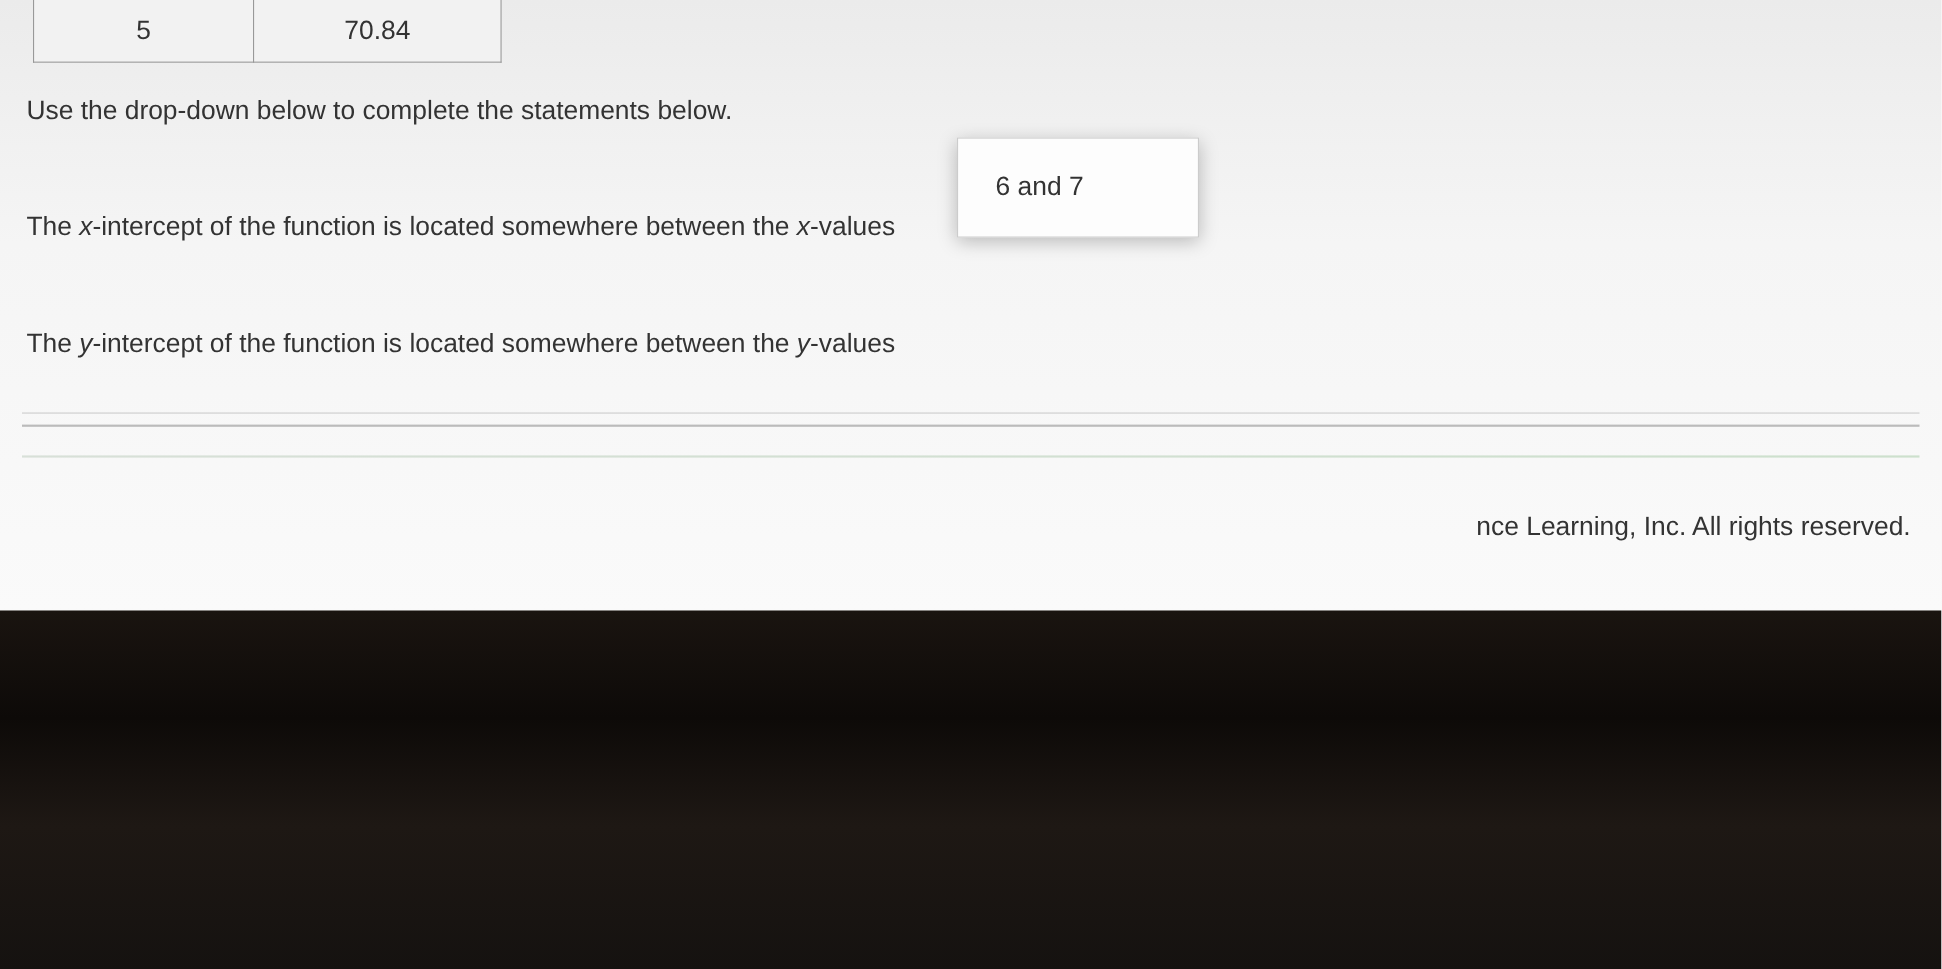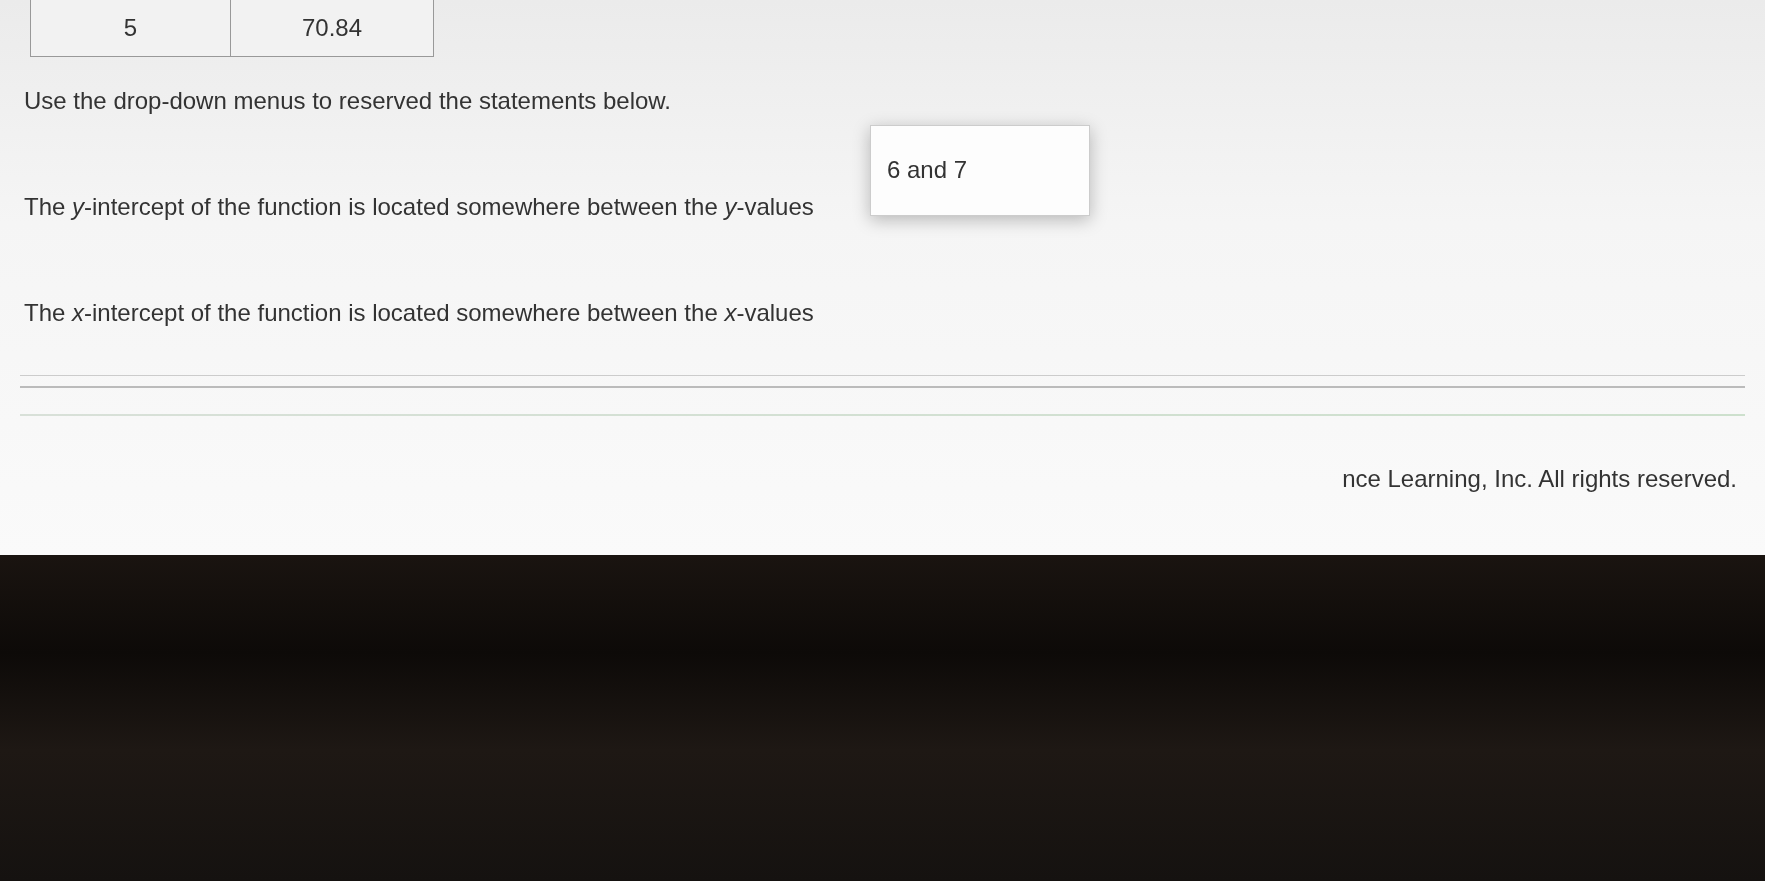--- a/index.html
+++ b/index.html
@@ -32,21 +32,21 @@
       text-align: center;
       font-size: 24px;
       color: #333;
       background: #f2f2f2;
     }
     .cell-left {
       width: 200px;
       border-right: none;
     }
     .cell-right {
-      width: 204px;
+      width: 226px;
       border-left: 1px solid #999;
     }
     .instructions {
       font-size: 24px;
       color: #333;
       margin-top: 30px;
       margin-left: 4px;
     }
     .statement {
       font-size: 24px;
@@ -61,21 +61,21 @@
       position: absolute;
       left: 870px;
       top: 125px;
       width: 220px;
       background: #fdfdfd;
       border: 1px solid #ccc;
       box-shadow: 0 4px 16px rgba(0,0,0,0.25);
       z-index: 10;
     }
     .dropdown-option {
-      padding: 30px 16px;
+      padding: 30px 34px;
       font-size: 24px;
       color: #333;
       cursor: pointer;
       border-bottom: 1px solid transparent;
     }
     .divider-line {
       height: 1px;
       background: #ccc;
       margin-top: 48px;
     }
@@ -113,28 +113,28 @@
 </head>
 <body>
 
 <div class="content-area">
 
   <div class="table-fragment">
     <div class="cell cell-left">5</div>
     <div class="cell cell-right">70.84</div>
   </div>
 
-  <div class="instructions">Use the drop-down menus to reserved the statements below.</div>
+  <div class="instructions">Use the drop-down below to complete the statements below.</div>
+
+  <div class="statement">
+    <span>The </span><span class="italic">x</span><span>-intercept of the function is located somewhere between the </span><span class="italic">x</span><span>-values</span>
+  </div>
 
   <div class="statement">
     <span>The </span><span class="italic">y</span><span>-intercept of the function is located somewhere between the </span><span class="italic">y</span><span>-values</span>
-  </div>
-
-  <div class="statement">
-    <span>The </span><span class="italic">x</span><span>-intercept of the function is located somewhere between the </span><span class="italic">x</span><span>-values</span>
   </div>
 
   <div class="dropdown-popup">
     <div class="dropdown-option">6 and 7</div>
   </div>
 
   <div class="divider-line"></div>
   <div class="footer-line"></div>
 
   <div class="copyright">nce Learning, Inc. All rights reserved.</div>

